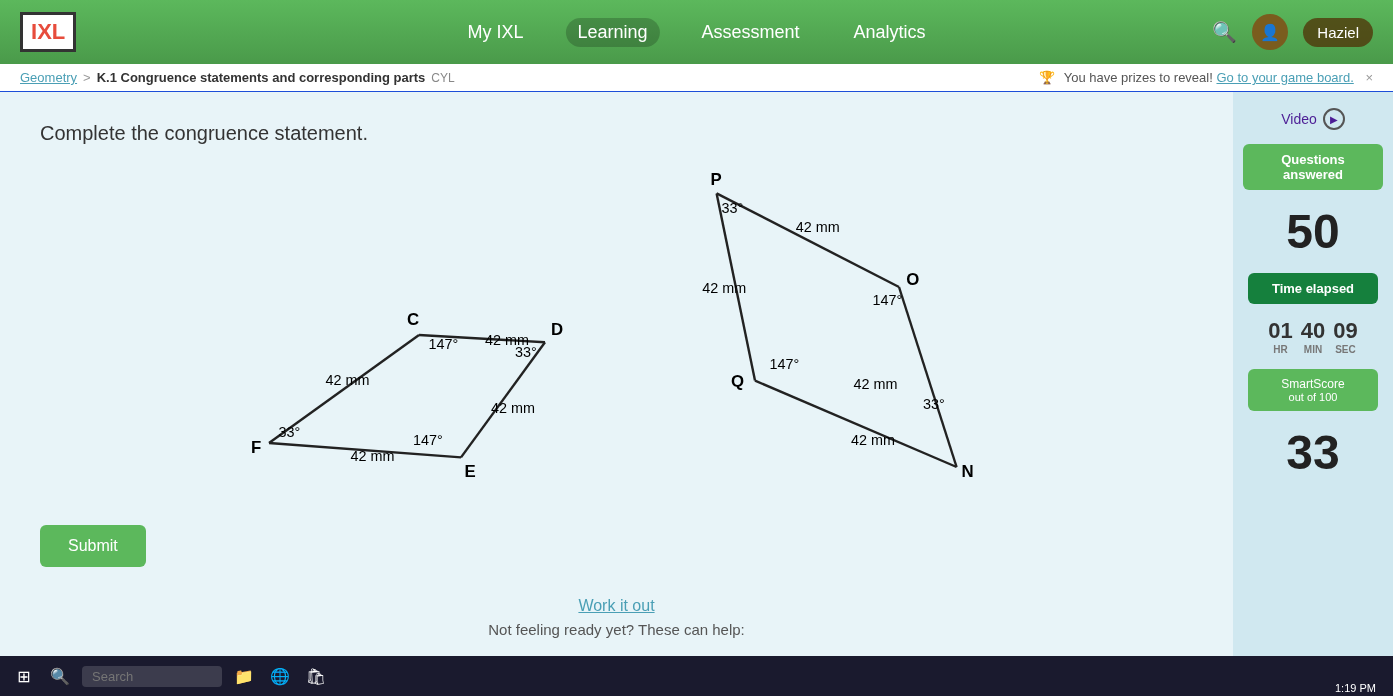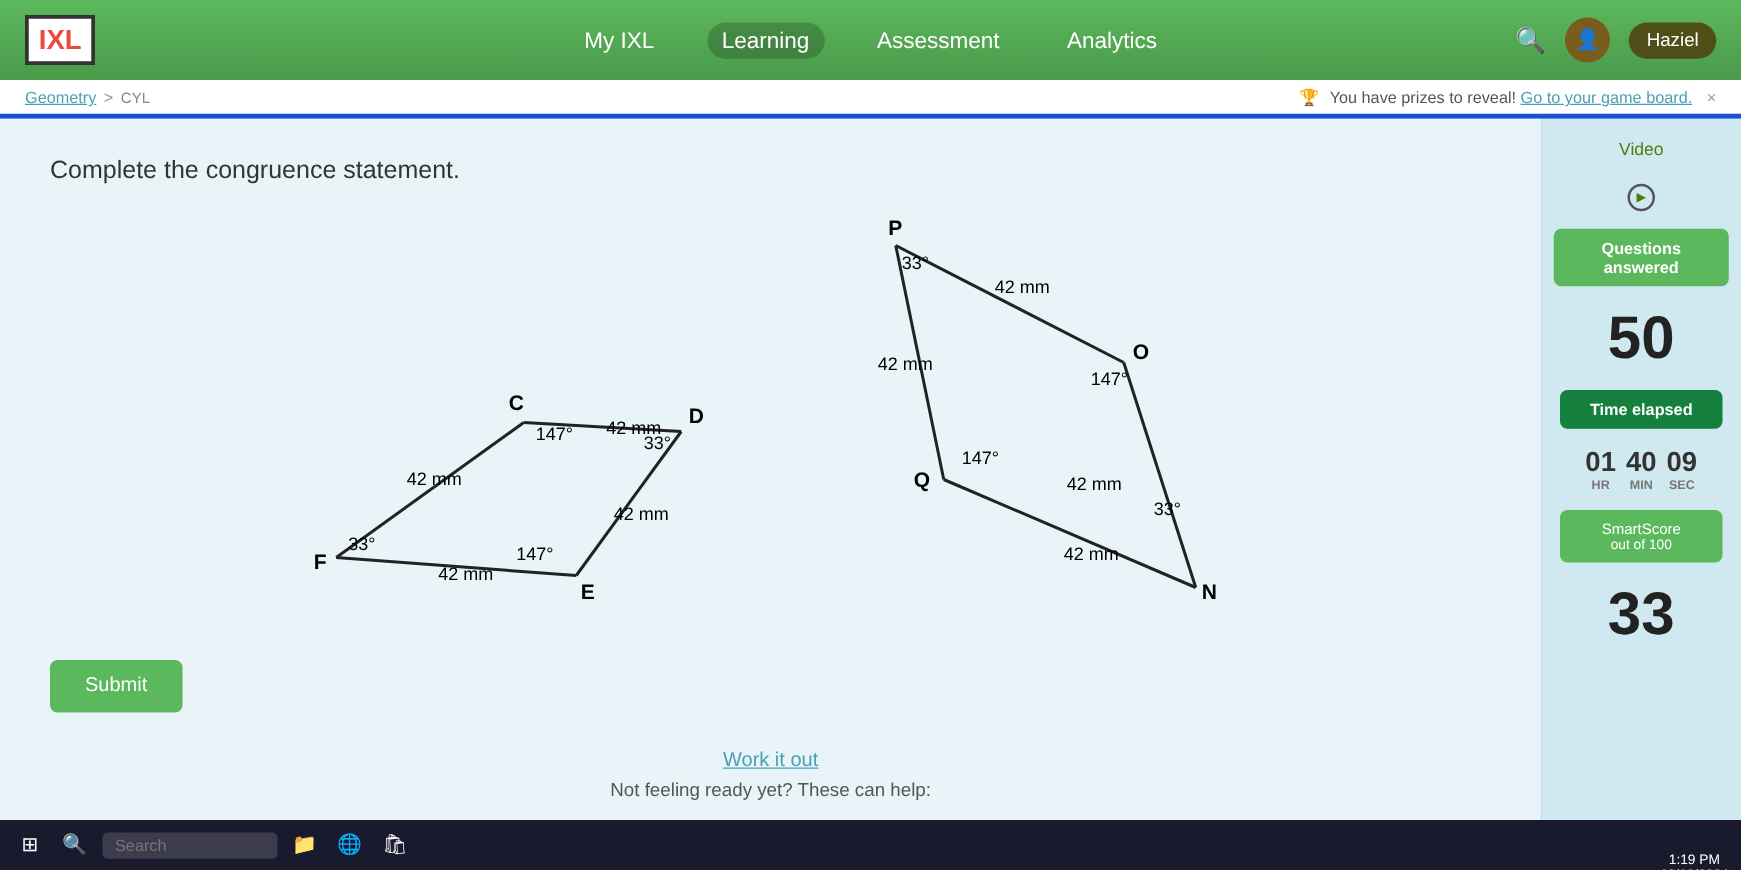--- a/index.html
+++ b/index.html
@@ -73,21 +73,21 @@
     }
 
     
     .breadcrumb-bar {
       background: white;
       padding: 6px 20px;
       display: flex;
       align-items: center;
       justify-content: space-between;
       font-size: 13px;
-      border-bottom: 4px solid #1d4ed8;
+      border-bottom: 1px solid #1d4ed8;
     }
     .breadcrumb-left { display: flex; align-items: center; gap: 6px; color: #555; }
     .breadcrumb-link { color: #4a9fb5; cursor: pointer; text-decoration: underline; }
     .breadcrumb-sep { color: #999; }
     .breadcrumb-current { color: #333; font-weight: bold; }
     .breadcrumb-code { color: #888; font-size: 12px; }
     .prize-notice { color: #555; font-size: 13px; }
     .prize-notice a { color: #4a9fb5; text-decoration: underline; cursor: pointer; }
     .prize-icon { color: #e8a020; margin-right: 5px; }
 
@@ -173,25 +173,24 @@
       display: flex;
       flex-direction: column;
       align-items: center;
       padding: 16px 10px;
       gap: 14px;
     }
 
     .video-btn {
       display: flex;
       align-items: center;
-      gap: 20px;
+      gap: 6px;
       font-size: 14px;
-      color: #4d7c0f;
-      cursor: pointer;
-      flex-direction: column;
+      color: #4c1d95;
+      cursor: pointer;
     }
     .video-circle {
       width: 22px;
       height: 22px;
       border-radius: 50%;
       border: 2px solid #555;
       display: flex;
       align-items: center;
       justify-content: center;
       font-size: 10px;
@@ -322,20 +321,21 @@
     <span class="search-icon-nav">🔍</span>
     <div class="user-badge">👤</div>
     <div class="user-name">Haziel</div>
   </div>
 </div>
 
 <div class="breadcrumb-bar">
   <div class="breadcrumb-left">
     <span class="breadcrumb-link">Geometry</span>
     <span class="breadcrumb-sep">&gt;</span>
+    <span class="breadcrumb-current">K.1 Congruence statements and corresponding parts</span>
     <span class="breadcrumb-code">CYL</span>
   </div>
   <div class="prize-notice">
     <span class="prize-icon">🏆</span>
     <span>You have prizes to reveal!</span>
     <a>Go to your game board.</a>
     <span style="cursor:pointer; margin-left:8px; color:#999;">×</span>
   </div>
 </div>
 

